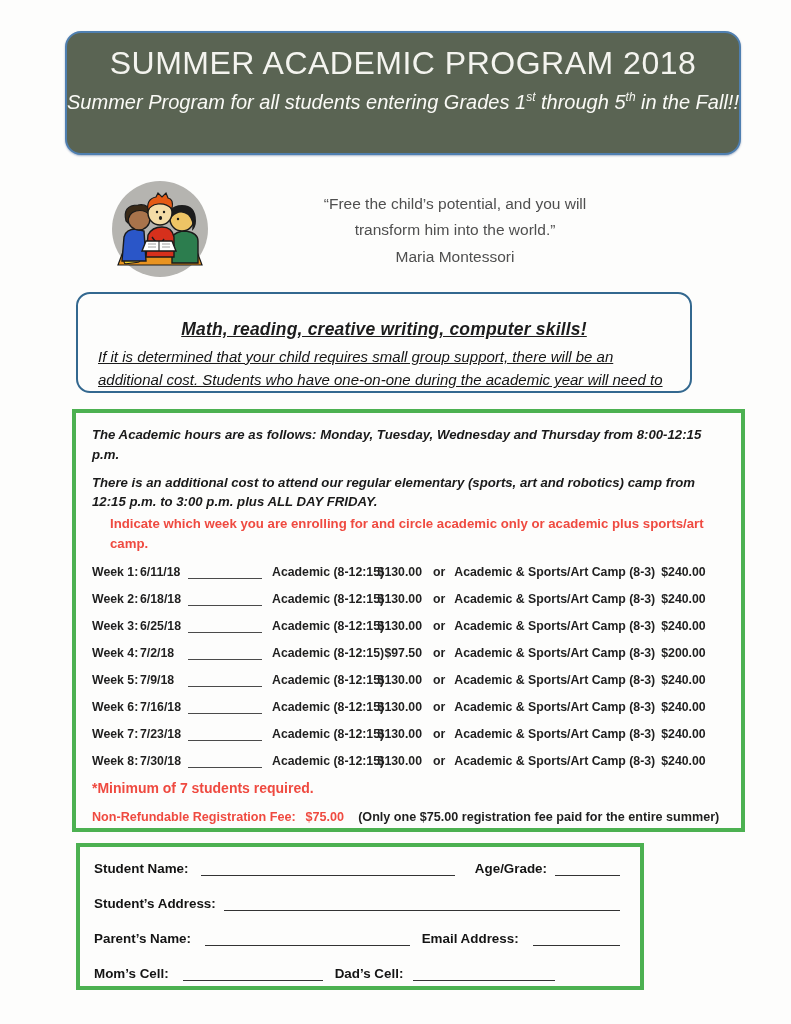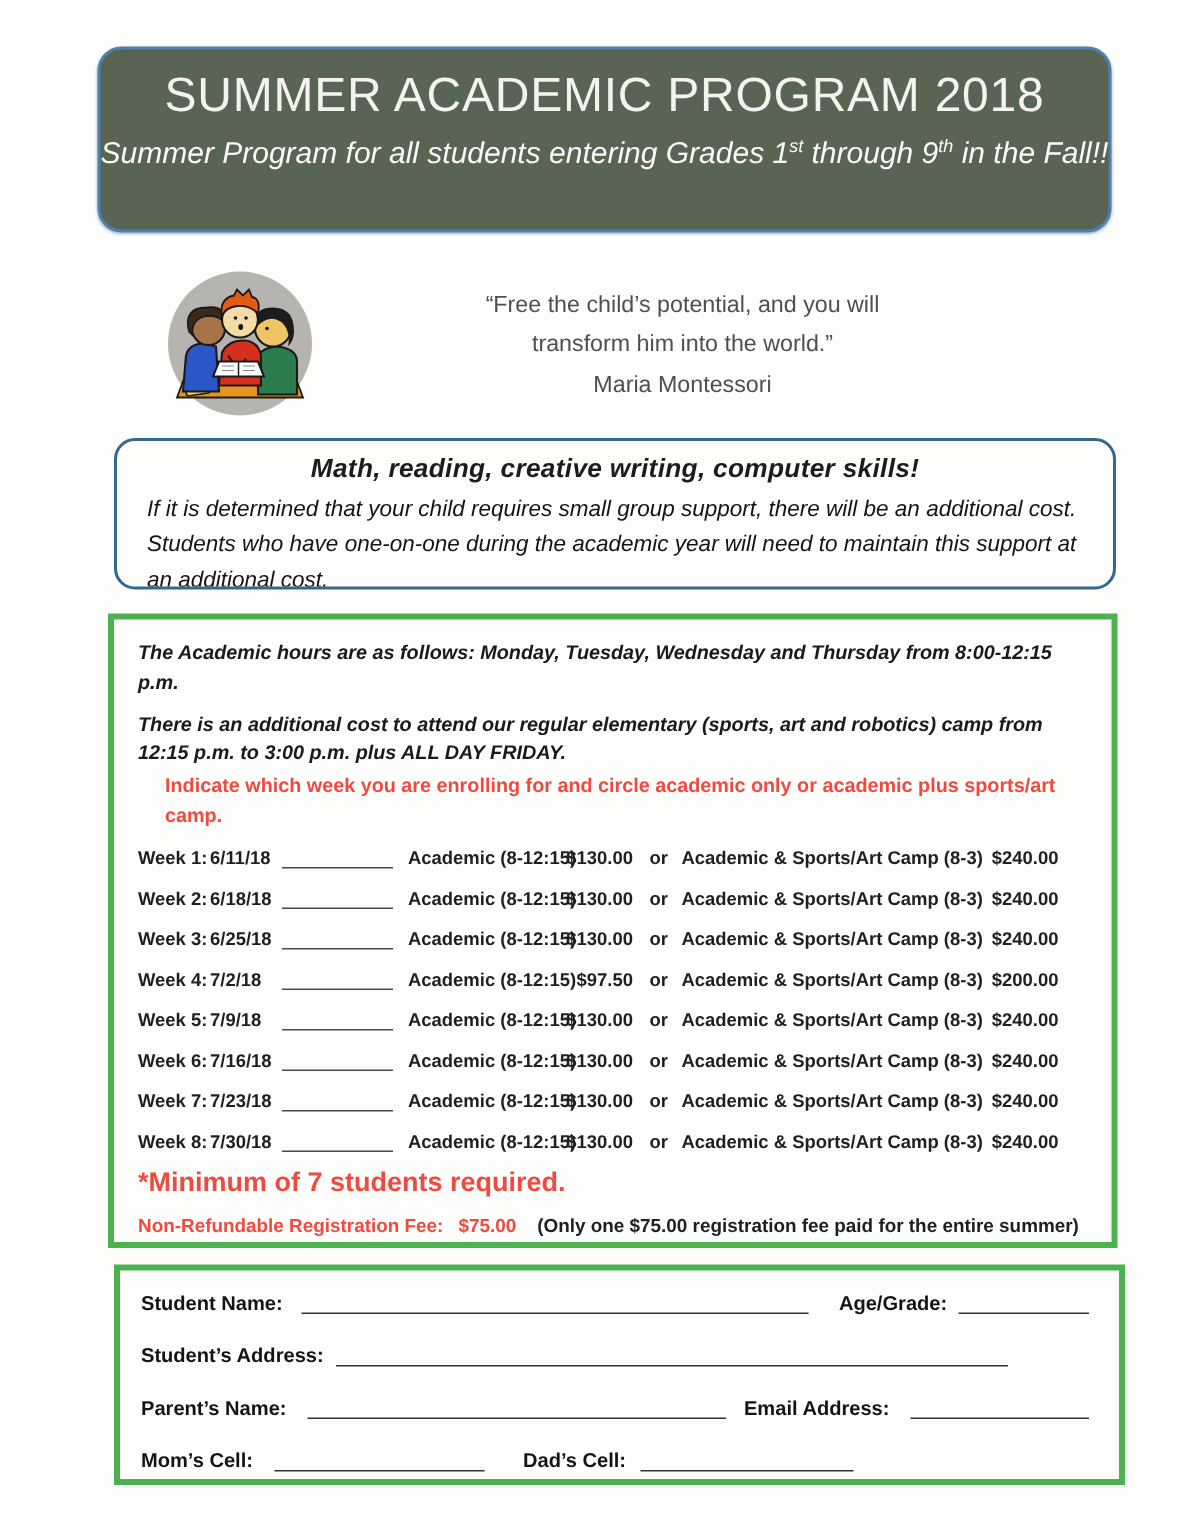--- a/index.html
+++ b/index.html
@@ -30,76 +30,76 @@
   
   .quote-section { display:flex; margin:24px 0 0 108px; align-items:flex-start; }
   .clipart { width:104px; height:104px; flex:0 0 auto; }
   .quote-block {
     margin-left:78px; width:330px; text-align:center; margin-top:12px;
     color:#4f4f4f; font-size:15.5px; line-height:1.7;
   }
 
   
   .info-box {
-    margin:9px 0 0 76px; width:668px; height:101px;
+    margin:9px 0 0 76px; width:616px; height:101px;
     background:#fdfdfc; border:2px solid #33688f; border-radius:14px;
-    padding:8px 20px 0 20px; overflow:hidden;
+    padding:25px 20px 0 20px; overflow:hidden;text-decoration:underline;
   }
   .info-title { text-align:center; font-size:17.5px; font-weight:bold; font-style:italic; letter-spacing:.2px; }
   .info-body  { margin:5px 0 0 0; font-size:15px; font-style:italic; font-weight:500; line-height:1.55; color:#141414; }
   .parent-line { margin-top:9px; text-align:right; padding-right:55px; font-size:13.5px; font-style:italic; font-weight:500; }
 
   
   .green-box { border:4px solid #4cb151; background:#fdfdfc; }
   .main-box  { margin:16px 0 0 72px; width:673px; height:423px; padding:12px 16px 0 16px; overflow:hidden; }
-  .form-box  { margin:11px 0 0 76px; width:674px; height:147px; padding:13px 20px 0 14px; overflow:hidden; }
+  .form-box  { margin:11px 0 0 76px; width:568px; height:147px; padding:13px 20px 0 14px; overflow:hidden; }
 
   .para { margin:0 0 8px 0; font-size:13.2px; font-weight:bold; font-style:italic; line-height:1.5; color:#1a1a1a; }
   .para.second { margin-bottom:2px; }
   .red { color:#ef4a40; }
   .instruction { margin:0 0 10px 18px; font-size:13.2px; font-weight:bold; line-height:1.5; }
 
   .week-row { display:flex; align-items:flex-end; font-size:12.3px; font-weight:bold; line-height:17px; margin-bottom:10px; white-space:nowrap; color:#1f1f1f; }
   .wk-label { width:48px; }
   .wk-date  { width:48px; }
   .blank { display:inline-block; border-bottom:1.4px solid #4a4a4a; height:13px; }
   .wk-blank { width:74px; margin:0 10px 2px 0; }
   .wk-academic { width:103px; }
   .wk-aprice { width:47px; text-align:right; }
   .wk-or { margin:0 9px 0 11px; }
   .wk-camp { }
   .wk-cprice { margin-left:6px; }
 
-  .red-note { margin:9px 0 0 0; font-size:18px; font-weight:bold; line-height:17px; }
+  .red-note { margin:9px 0 0 0; font-size:14px; font-weight:bold; line-height:17px; }
   .fee-line { display:flex; align-items:flex-end; margin:12px 0 0 0; font-size:12.6px; font-weight:bold; line-height:17px; }
   .fee-amount { margin:0 14px 0 10px; }
   .fee-note { color:#1f1f1f; font-weight:600; }
 
   
   .form-row { display:flex; align-items:flex-end; font-size:13.4px; font-weight:bold; line-height:18px; margin-bottom:17px; white-space:nowrap; color:#141414; }
   .form-row .blank { border-color:#333; margin-bottom:2px; }
   .fb-name-blank    { width:368px; margin-left:12px; }
   .fb-age-label     { margin-left:20px; }
   .fb-age-blank     { width:94px;  margin-left:8px; }
   .fb-addr-blank    { width:448px; margin-left:8px; }
   .fb-parent-blank  { width:300px; margin-left:14px; }
   .fb-email-label   { margin-left:12px; }
   .fb-email-blank   { width:128px; margin-left:14px; }
   .fb-mom-blank     { width:140px; margin-left:14px; }
-  .fb-dad-label     { margin-left:26px; }
+  .fb-dad-label     { margin-left:12px; }
   .fb-dad-blank     { width:142px; margin-left:10px; }
 </style>
 </head>
 <body>
 
 <div class="page">
 
   <div class="banner">
     <div class="banner-title">SUMMER ACADEMIC PROGRAM 2018</div>
-    <div class="banner-subtitle"><span>Summer Program for all students entering Grades 1</span><sup>st</sup><span> through 9</span><sup>th</sup><span> in the Fall!!</span></div>
+    <div class="banner-subtitle"><span>Summer Program for all students entering Grades 1</span><sup>st</sup><span> through 5</span><sup>th</sup><span> in the Fall!!</span></div>
   </div>
 
   <div class="quote-section">
     <div class="clipart">
       <svg viewBox="0 0 104 104" width="104" height="104">
         <circle cx="52" cy="50" r="48" fill="#b5b4b0"></circle>
 
         <polygon points="10,86 94,86 88,70 16,70" fill="#e8931f" stroke="#1a1a1a" stroke-width="1.2"></polygon>
 
         <rect x="16" y="80" width="16" height="4" rx="2" fill="#f2d12c" stroke="#1a1a1a" stroke-width="1" transform="rotate(-8 24 82)"></rect>

